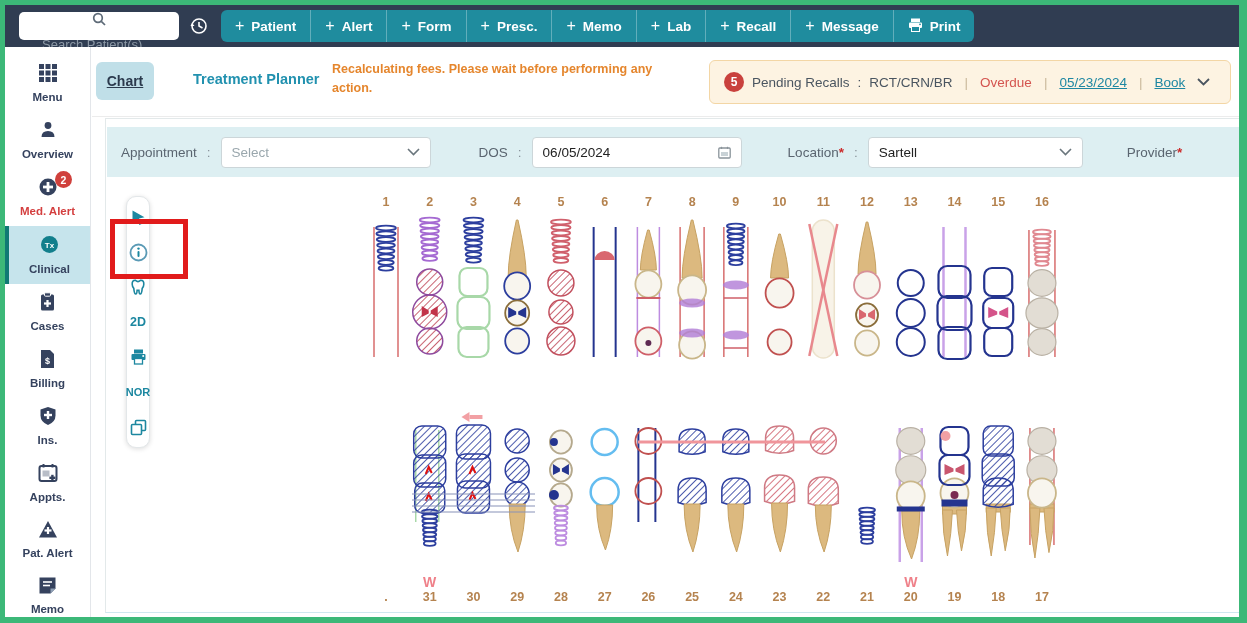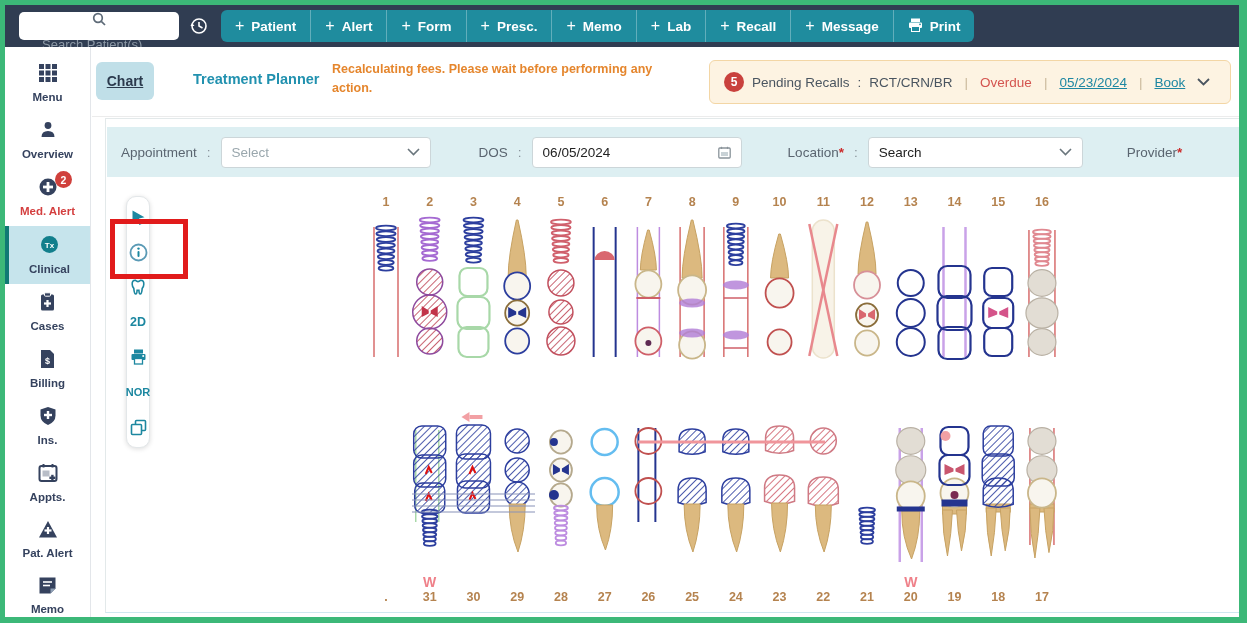--- a/index.html
+++ b/index.html
@@ -258,21 +258,21 @@
         <svg width="13" height="13" viewBox="0 0 13 13">
             <rect x="0.8" y="2" width="11.4" height="10" rx="1" fill="none" stroke="#8a949b" stroke-width="1.3"></rect>
             <line x1="3.5" y1="0.8" x2="3.5" y2="3" stroke="#8a949b" stroke-width="1.3"></line>
             <line x1="9.5" y1="0.8" x2="9.5" y2="3" stroke="#8a949b" stroke-width="1.3"></line>
             <rect x="3" y="6" width="7" height="4" fill="#c9d2d6"></rect>
           </svg>
       </div>
       <span class="f-label" style="margin-left:46px"><span>Location</span><span class="req">*</span></span>
       <span class="f-colon">:</span>
       <div class="f-select" style="width:215px">
-        <span class="val">Search</span>
+        <span class="val">Sartell</span>
         <svg width="13" height="8" viewBox="0 0 13 8">
             <path d="M1 1 l5.5 5.5 L12 1" fill="none" stroke="#6a767d" stroke-width="1.6"></path>
           </svg>
       </div>
       <span class="f-label" style="margin-left:44px"><span>Provider</span><span class="req">*</span></span>
     </div>
   </div>
 
   <div class="toolrail">
     <span class="tool">

